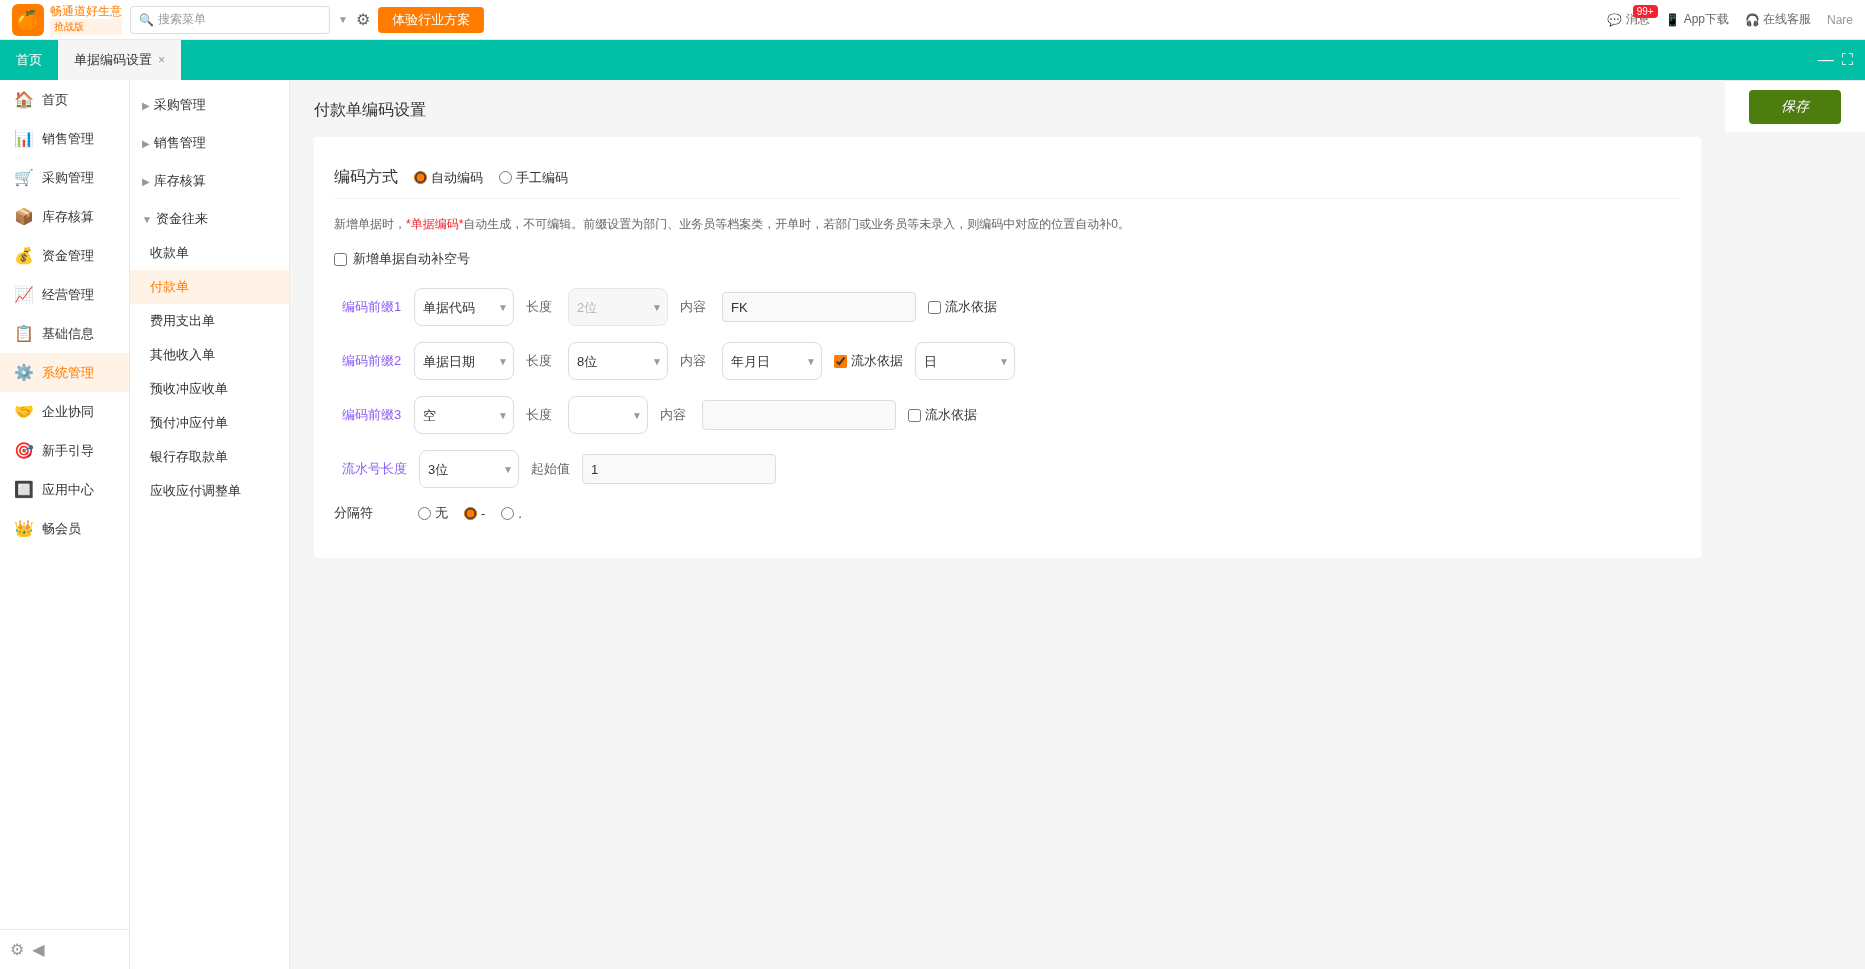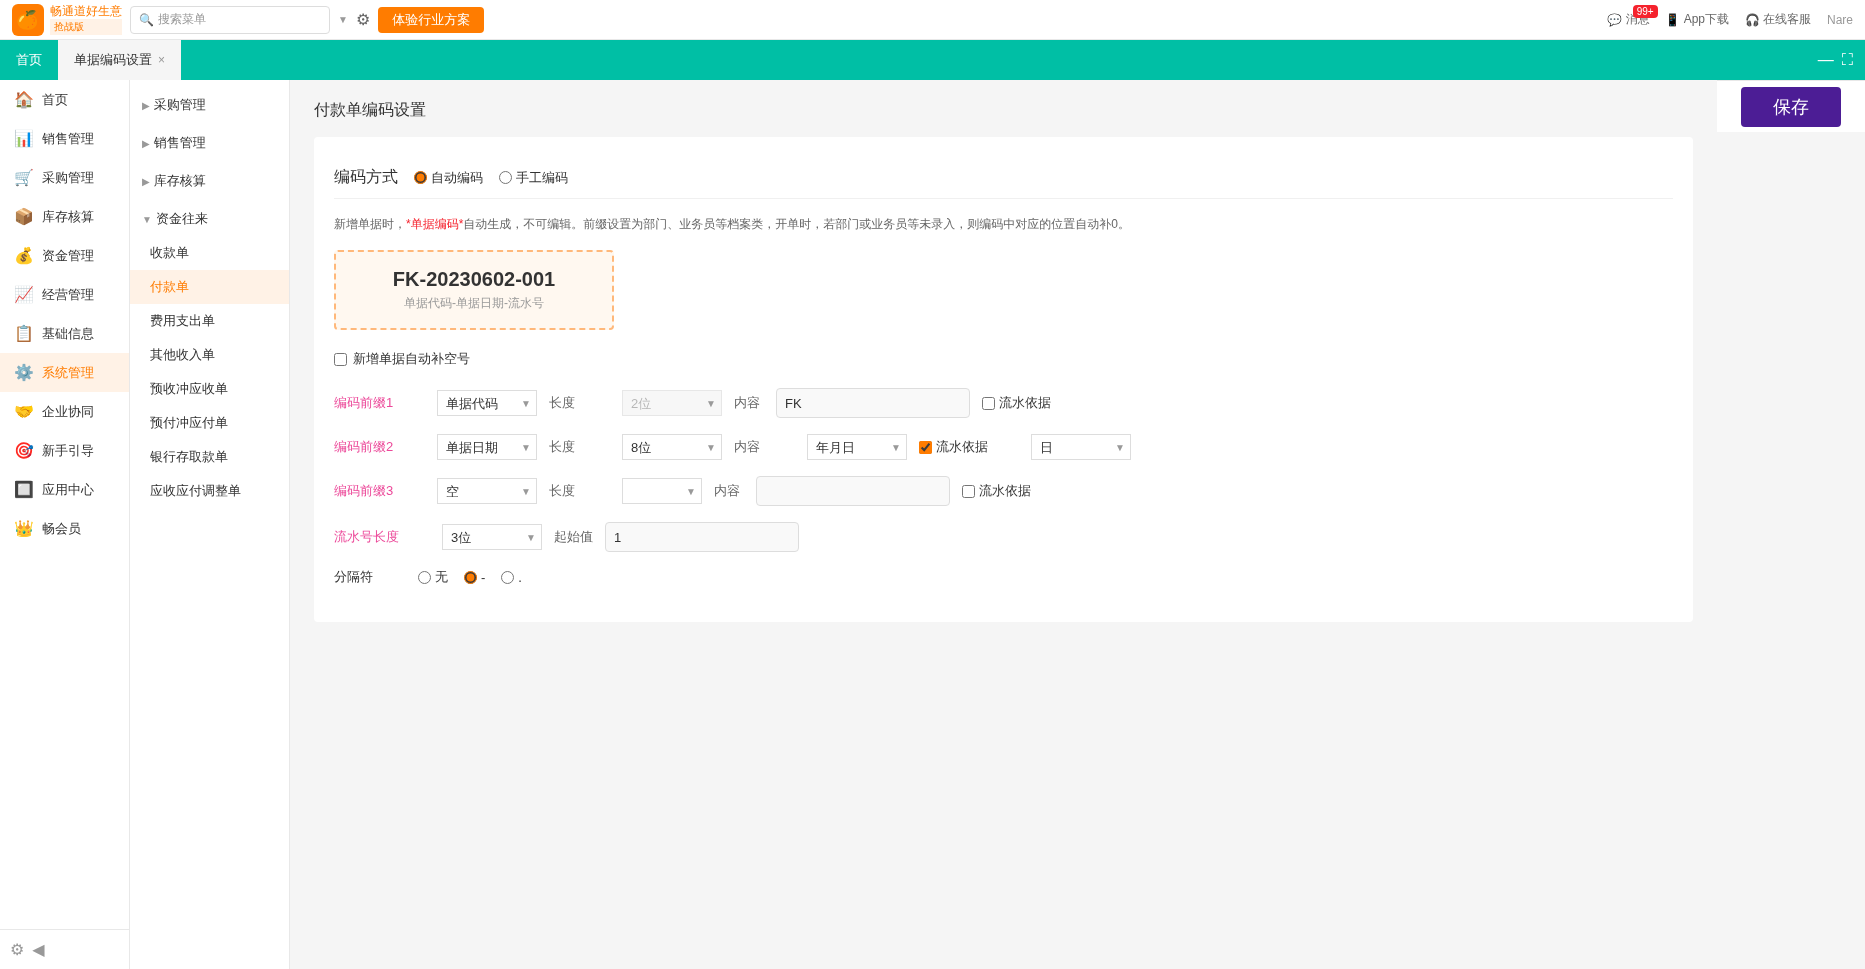--- a/index.html
+++ b/index.html
@@ -69,38 +69,38 @@
     
     .preview-box { border: 2px dashed #ffb87a; background: #fff8f0; border-radius: 4px; padding: 16px 24px; display: inline-block; margin-bottom: 20px; min-width: 280px; }
     .preview-code { font-size: 20px; font-weight: 600; color: #333; text-align: center; }
     .preview-desc { font-size: 12px; color: #999; text-align: center; margin-top: 4px; }
 
     
     .auto-fill-row { display: flex; align-items: center; gap: 6px; margin-bottom: 20px; font-size: 13px; color: #333; }
 
     
     .form-row { display: flex; align-items: center; gap: 12px; margin-bottom: 16px; flex-wrap: wrap; }
-    .form-label { font-size: 13px; color: #ec4899; min-width: 60px; }
+    .form-label { font-size: 13px; color: #8b5cf6; min-width: 60px; margin-left: 8px; }
     .form-input { height: 30px; border: 1px solid #ddd; border-radius: 4px; padding: 0 8px; font-size: 13px; color: #333; min-width: 80px; background: #f9f9f9; }
     .form-field-label { font-size: 13px; color: #666; min-width: 30px; }
     .form-checkbox-group { display: flex; align-items: center; gap: 4px; font-size: 13px; color: #333; }
     .form-checkbox-group input[type=checkbox] { accent-color: #ff7c00; }
     .form-select-wrapper { position: relative; display: inline-flex; align-items: center; }
-    .form-select-wrapper select { appearance: none; height: 26px; border: 1px solid #ddd; border-radius: 0; padding: 0 24px 0 8px; font-size: 13px; color: #333; background: #fff; cursor: pointer; min-width: 100px; margin-left: 31px; }
+    .form-select-wrapper select { appearance: none; height: 38px; border: 1px solid #ddd; border-radius: 8px; padding: 0 24px 0 8px; font-size: 13px; color: #333; background: #fff; cursor: pointer; min-width: 100px; }
     .form-select-arrow { position: absolute; right: 6px; pointer-events: none; color: #999; font-size: 10px; }
 
     
     .divider-row { display: flex; align-items: center; gap: 24px; margin-bottom: 16px; }
     .divider-label { font-size: 13px; color: #333; min-width: 60px; }
     .radio-inline { display: flex; align-items: center; gap: 16px; }
     .radio-inline label { display: flex; align-items: center; gap: 4px; font-size: 13px; cursor: pointer; }
 
     
     .bottom-bar { height: 52px; background: #fff; border-top: 1px solid #e8e8e8; display: flex; align-items: center; justify-content: flex-end; padding: 0 24px; }
-    .save-btn { background: #4c1d95; color: white; border: none; border-radius: 4px; padding: 8px 32px; font-size: 18px; cursor: pointer; }
+    .save-btn { background: #4d7c0f; color: white; border: none; border-radius: 4px; padding: 8px 32px; font-size: 14px; cursor: pointer; font-style: italic; }
   </style>
 </head>
 <body>
 
 <div class="topbar">
   <div class="topbar-logo">
     <div class="logo-icon">🍊</div>
     <div>
       <div class="logo-text">畅通道好生意</div>
       <div class="logo-sub">抢战版</div>
@@ -256,24 +256,20 @@
             </label>
           </div>
         </div>
 
         
         <div class="info-text">
           新增单据时，<span>*单据编码*</span>自动生成，不可编辑。前缀设置为部门、业务员等档案类，开单时，若部门或业务员等未录入，则编码中对应的位置自动补0。
         </div>
 
         
-        <div class="preview-box">
-          <div class="preview-code">FK-20230602-001</div>
-          <div class="preview-desc">单据代码-单据日期-流水号</div>
-        </div>
 
         
         <div class="auto-fill-row">
           <input type="checkbox" style="">
           <span>新增单据自动补空号</span>
         </div>
 
         
         <div class="form-row">
           <span class="form-label">编码前缀1</span>

